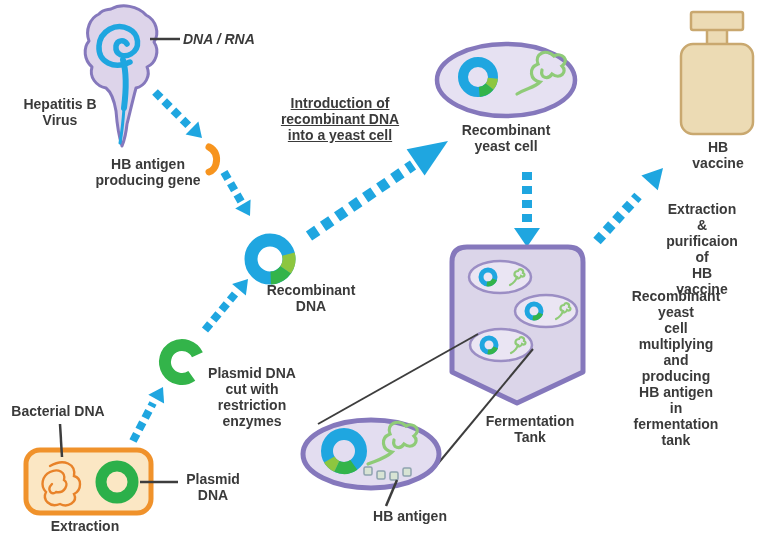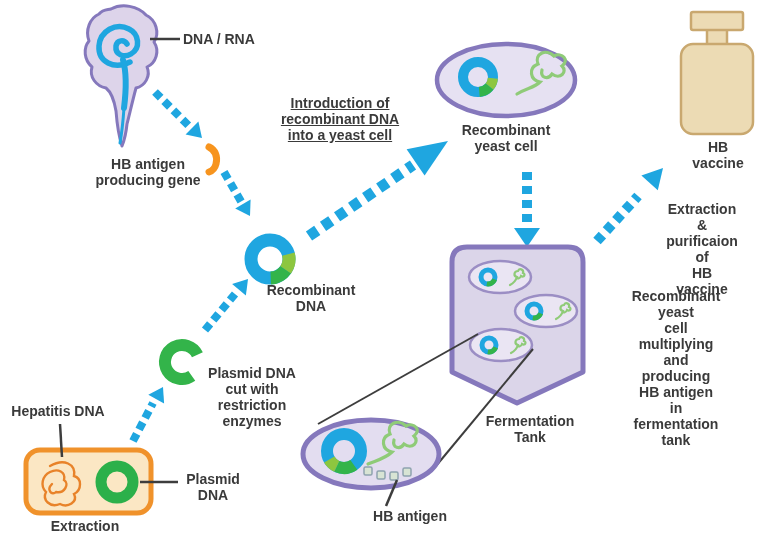--- a/index.html
+++ b/index.html
@@ -1,21 +1,21 @@
 <!DOCTYPE html>
 <html><head>
 <meta charset="utf-8">
 <style>
   html,body{margin:0;padding:0;background:#fff;}
   #stage{position:relative;width:768px;height:547px;background:#ffffff;overflow:hidden;
          font-family:"Liberation Sans",sans-serif;}
   #art{position:absolute;left:0;top:0;}
   .lbl{position:absolute;font:700 14px/16px "Liberation Sans",sans-serif;color:#3a3a3a;
        white-space:pre-line;text-align:center;transform:translateX(-50%);}
-  .lbl.left{transform:none;text-align:left;}
+  .lbl.left{transform:none;text-align:left;font-style:italic;}
 </style>
 </head>
 <body>
 
 <div id="stage">
 
 <svg id="art" width="768" height="547" viewBox="0 0 768 547">
   <defs>
     <g id="mini-yeast">
       <ellipse cx="0" cy="0" rx="31" ry="16" fill="#eae5f3" stroke="#9b8ec4" stroke-width="2.5"></ellipse>
@@ -120,20 +120,22 @@
       <rect x="364" y="467" width="8" height="8" rx="1.5" fill="#d8e4d4" stroke="#8fa3ae" stroke-width="1.5"></rect>
       <rect x="377" y="471" width="8" height="8" rx="1.5" fill="#d8e4d4" stroke="#8fa3ae" stroke-width="1.5"></rect>
       <rect x="390" y="472" width="8" height="8" rx="1.5" fill="#d8e4d4" stroke="#8fa3ae" stroke-width="1.5"></rect>
       <rect x="403" y="468" width="8" height="8" rx="1.5" fill="#d8e4d4" stroke="#8fa3ae" stroke-width="1.5"></rect>
     </g>
   </g>
   <line x1="397" y1="480" x2="386" y2="506" stroke="#3d3d3d" stroke-width="2.5"></line>
 </svg>
 
   <div class="lbl left" style="left:183px;top:31px;">DNA / RNA</div>
+  <div class="lbl" style="left:60px;top:96px;">Hepatitis B
+Virus</div>
   <div class="lbl" style="left:148px;top:156px;">HB antigen
 producing gene</div>
   <div class="lbl" style="left:340px;top:95px;text-decoration:underline;">Introduction of
 recombinant DNA
 into a yeast cell</div>
   <div class="lbl" style="left:506px;top:122px;">Recombinant
 yeast cell</div>
   <div class="lbl" style="left:718px;top:139px;">HB vaccine</div>
   <div class="lbl" style="left:702px;top:201px;">Extraction &amp;
 purificaion of
@@ -143,19 +145,19 @@
   <div class="lbl" style="left:252px;top:365px;">Plasmid DNA
 cut with
 restriction
 enzymes</div>
   <div class="lbl" style="left:530px;top:413px;">Fermentation
 Tank</div>
   <div class="lbl" style="left:676px;top:288px;">Recombinant yeast
 cell multiplying and
 producing HB antigen
 in fermentation tank</div>
-  <div class="lbl" style="left:58px;top:403px;">Hepatitis DNA</div>
+  <div class="lbl" style="left:58px;top:403px;">Bacterial DNA</div>
   <div class="lbl" style="left:213px;top:471px;">Plasmid
 DNA</div>
   <div class="lbl" style="left:85px;top:518px;">Extraction</div>
   <div class="lbl" style="left:410px;top:508px;">HB antigen</div>
 
 </div>
 
 </body></html>

